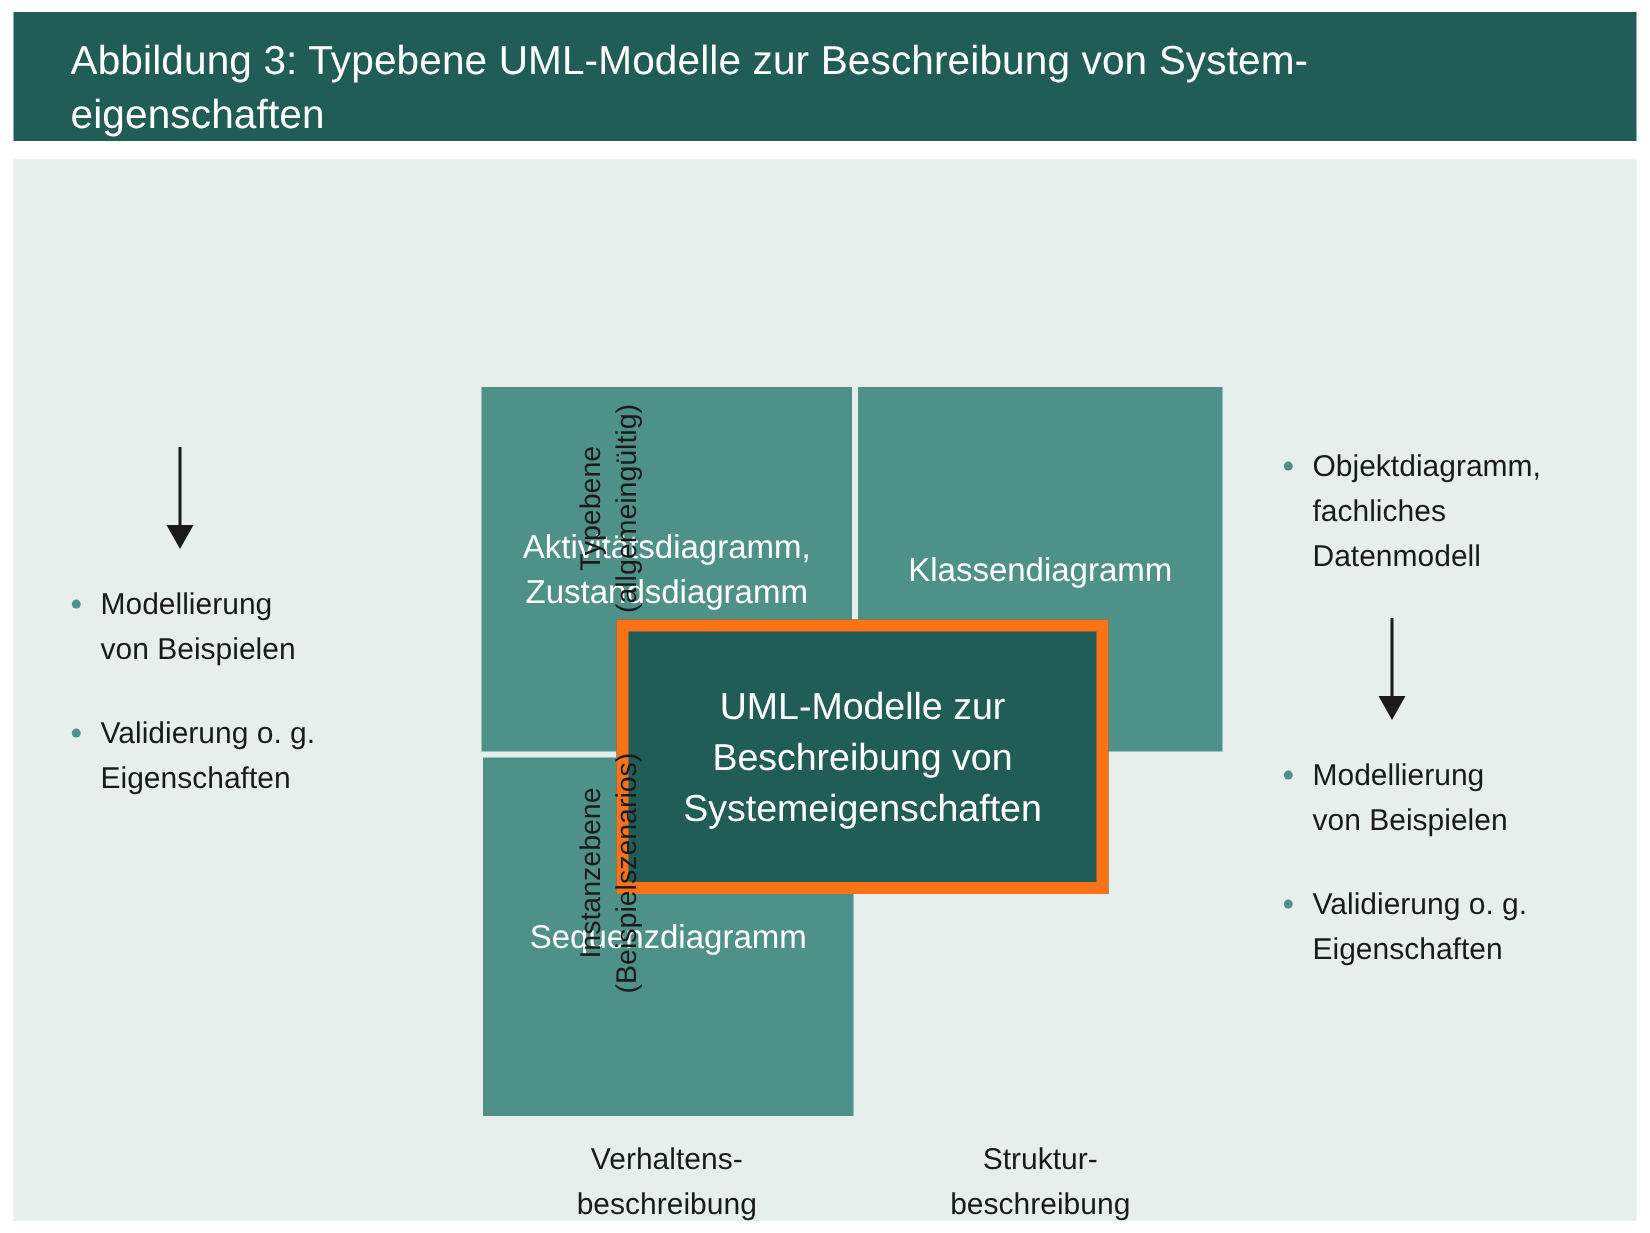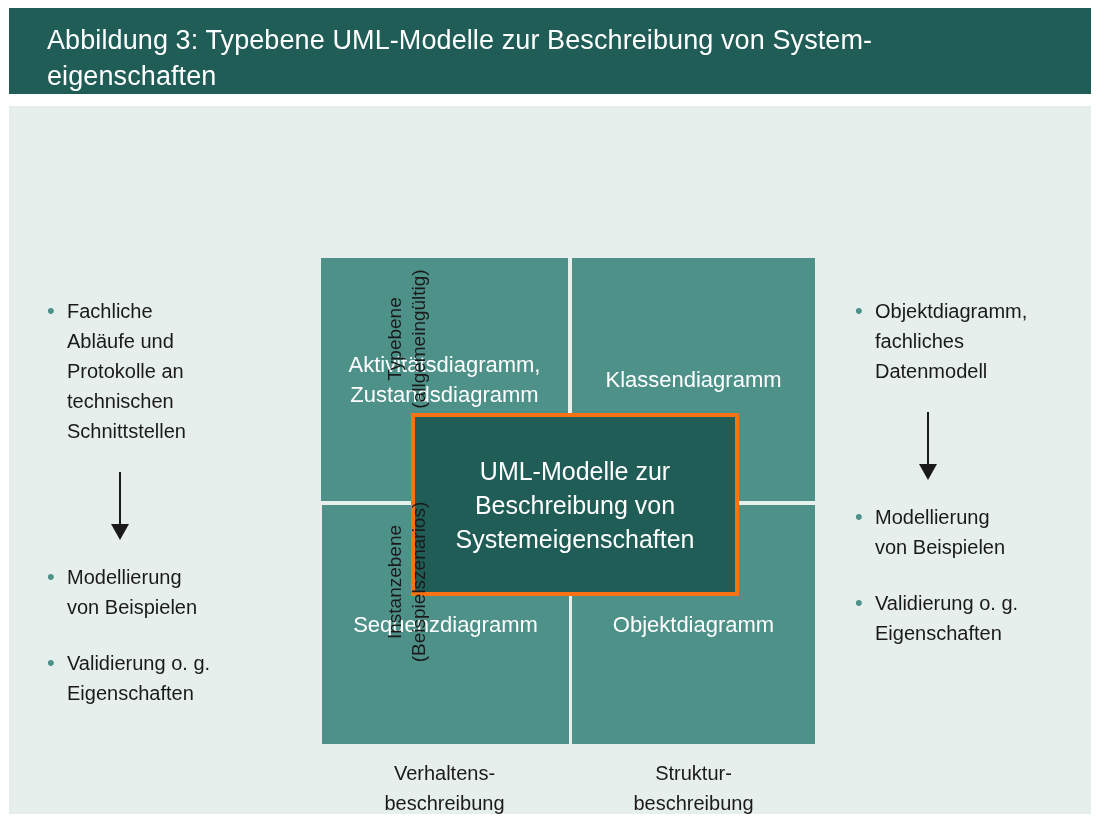--- a/index.html
+++ b/index.html
@@ -74,21 +74,21 @@
   .quad.bl { left: 1px;     top: 247px; width: 247px; height: 239px; }
   .quad.br { left: 251px; top: 247px; width: 243px; height: 239px; }
 
   .center-box {
     position: absolute;
     left: 90px;
     top: 155px;
     width: 328px;
     height: 183px;
     background: #1f5d56;
-    border: 4px solid #f97316;
+    border: 8px solid #f97316;
     box-sizing: border-box;
     display: flex;
     align-items: center;
     justify-content: center;
     text-align: center;
     color: #ffffff;
     font-size: 25px;
     line-height: 34px;
     white-space: pre-line;
   }
@@ -193,25 +193,20 @@
 <div class="figure">
 
   <div class="title-bar">
     <div class="title-text">Abbildung 3: Typebene UML-Modelle zur Beschreibung von System-
 eigenschaften</div>
   </div>
 
   <div class="body-panel">
 
     <div class="side left">
-      <div class="bullet-item">Fachliche
-Abläufe und
-Protokolle an
-technischen
-Schnittstellen</div>
       <div class="arrow">
         <div class="shaft"></div>
         <div class="head"></div>
       </div>
       <div class="bullet-item">Modellierung
 von Beispielen</div>
       <div class="bullet-item">Validierung o. g.
 Eigenschaften</div>
     </div>
 
@@ -228,21 +223,20 @@
       <div class="bullet-item">Validierung o. g.
 Eigenschaften</div>
     </div>
 
     <div class="matrix">
 
       <div class="quad tr">Klassendiagramm</div>
       <div class="quad tl">Aktivitätsdiagramm,
 Zustandsdiagramm</div>
       <div class="quad bl">Sequenzdiagramm</div>
-      <div class="quad br">Objektdiagramm</div>
 
       <div class="center-box">UML-Modelle zur
 Beschreibung von
 Systemeigenschaften</div>
 
       <div class="vaxis type">Typebene
 (allgemeingültig)</div>
       <div class="vaxis instance">Instanzebene
 (Beispielszenarios)</div>
 

